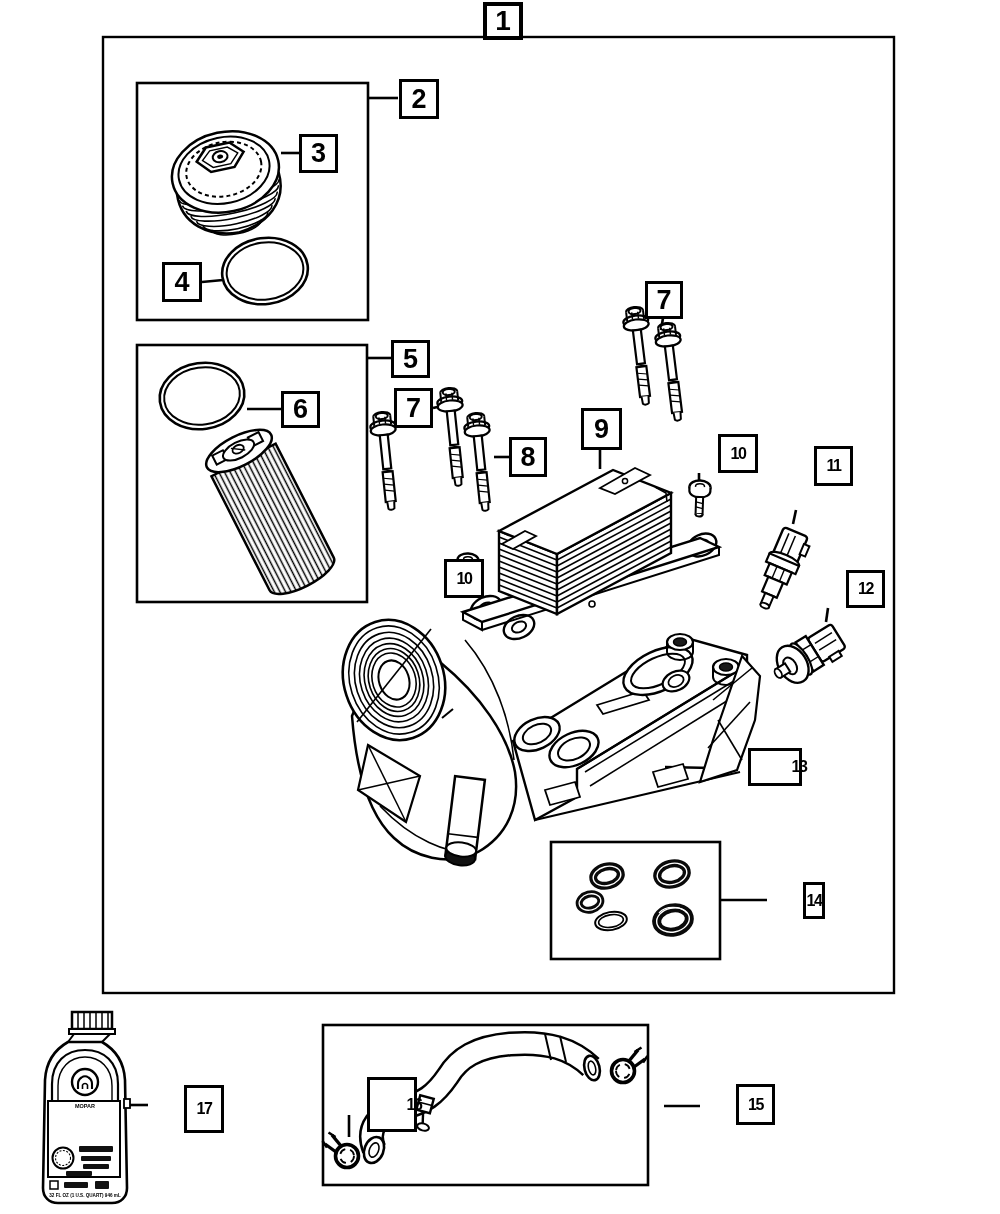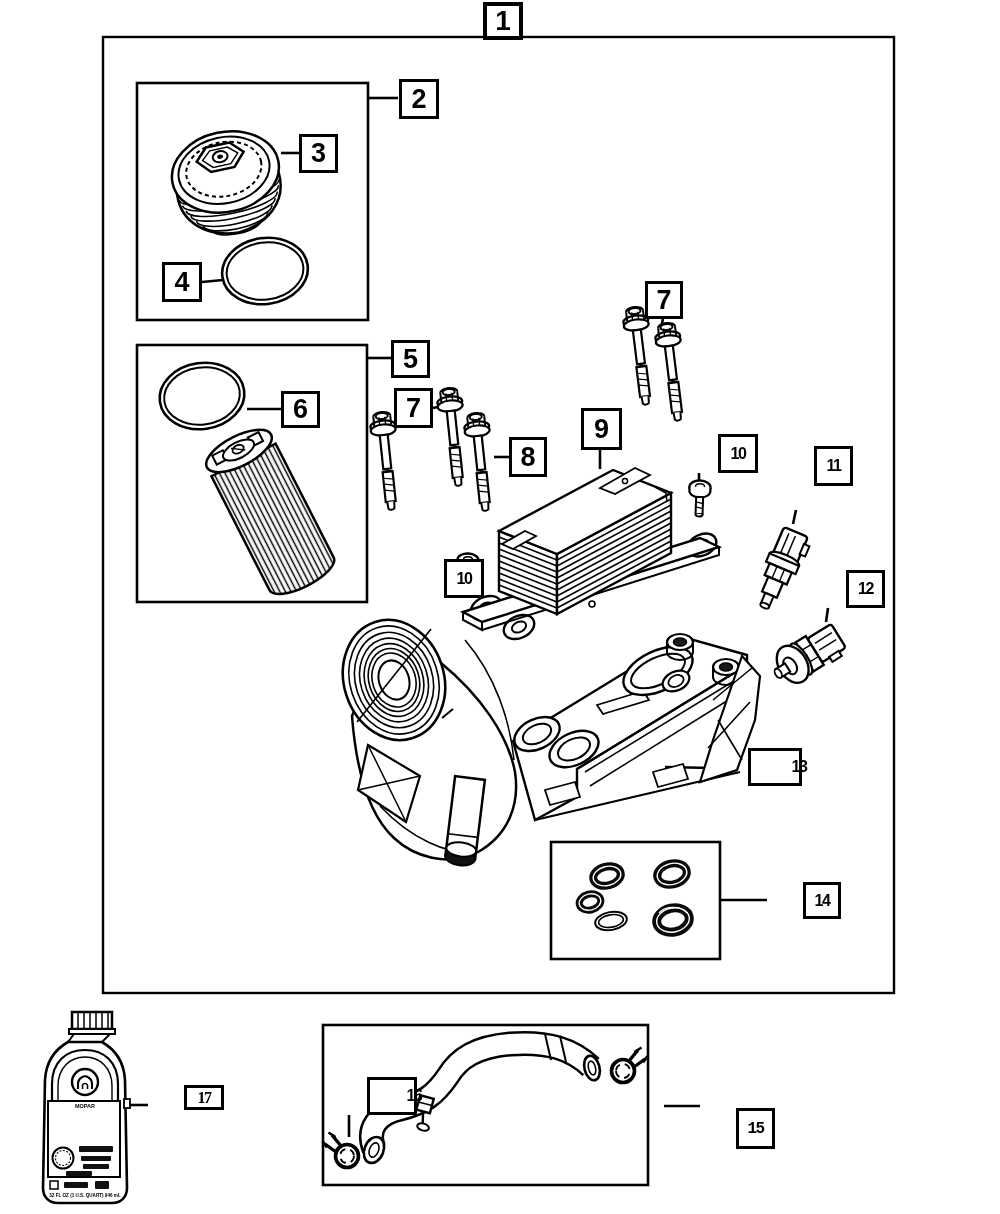--- a/index.html
+++ b/index.html
@@ -371,18 +371,18 @@
 <div class="callout" style="left:281px;top:391px;width:39px;height:37px;">6</div>
 <div class="callout" style="left:394px;top:388px;width:39px;height:40px;">7</div>
 <div class="callout" style="left:509px;top:437px;width:38px;height:40px;">8</div>
 <div class="callout" style="left:645px;top:281px;width:38px;height:38px;">7</div>
 <div class="callout" style="left:581px;top:408px;width:41px;height:42px;">9</div>
 <div class="callout dd" style="left:682px;top:434px;width:40px;height:39px;">10</div>
 <div class="callout dd" style="left:408px;top:559px;width:40px;height:39px;">10</div>
 <div class="callout dd" style="left:778px;top:446px;width:39px;height:40px;">11</div>
 <div class="callout dd" style="left:810px;top:570px;width:39px;height:38px;">12</div>
 <div class="callout dd" style="left:712px;top:748px;width:38px;height:38px;padding-left:48px;">13</div>
-<div class="callout dd" style="left:767px;top:882px;width:38px;height:37px;">14</div>
-<div class="callout dd" style="left:700px;top:1108px;width:39px;height:41px;font-family:Liberation Mono, monospace;">15</div>
-<div class="callout dd" style="left:331px;top:1077px;width:37px;height:38px;padding-left:44px;">16</div>
-<div class="callout dd" style="left:148px;top:1085px;width:40px;height:25px;font-family:Liberation Serif, serif;">17</div>
+<div class="callout dd" style="left:767px;top:882px;width:22px;height:37px;">14</div>
+<div class="callout dd" style="left:700px;top:1084px;width:39px;height:41px;">15</div>
+<div class="callout dd" style="left:331px;top:1077px;width:37px;height:55px;padding-left:44px;">16</div>
+<div class="callout dd" style="left:148px;top:1085px;width:40px;height:48px;">17</div>
 
 </div>
 
 </body></html>

